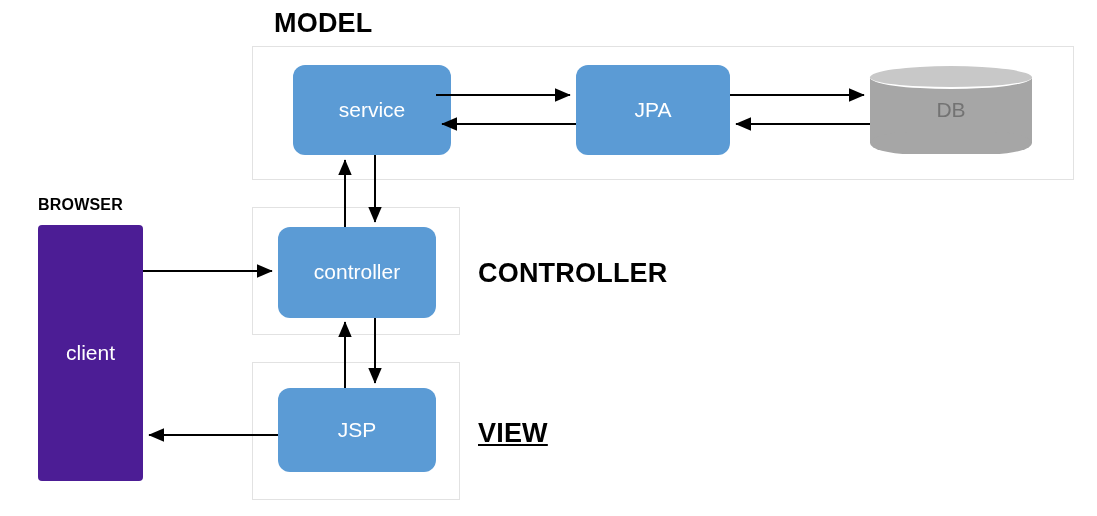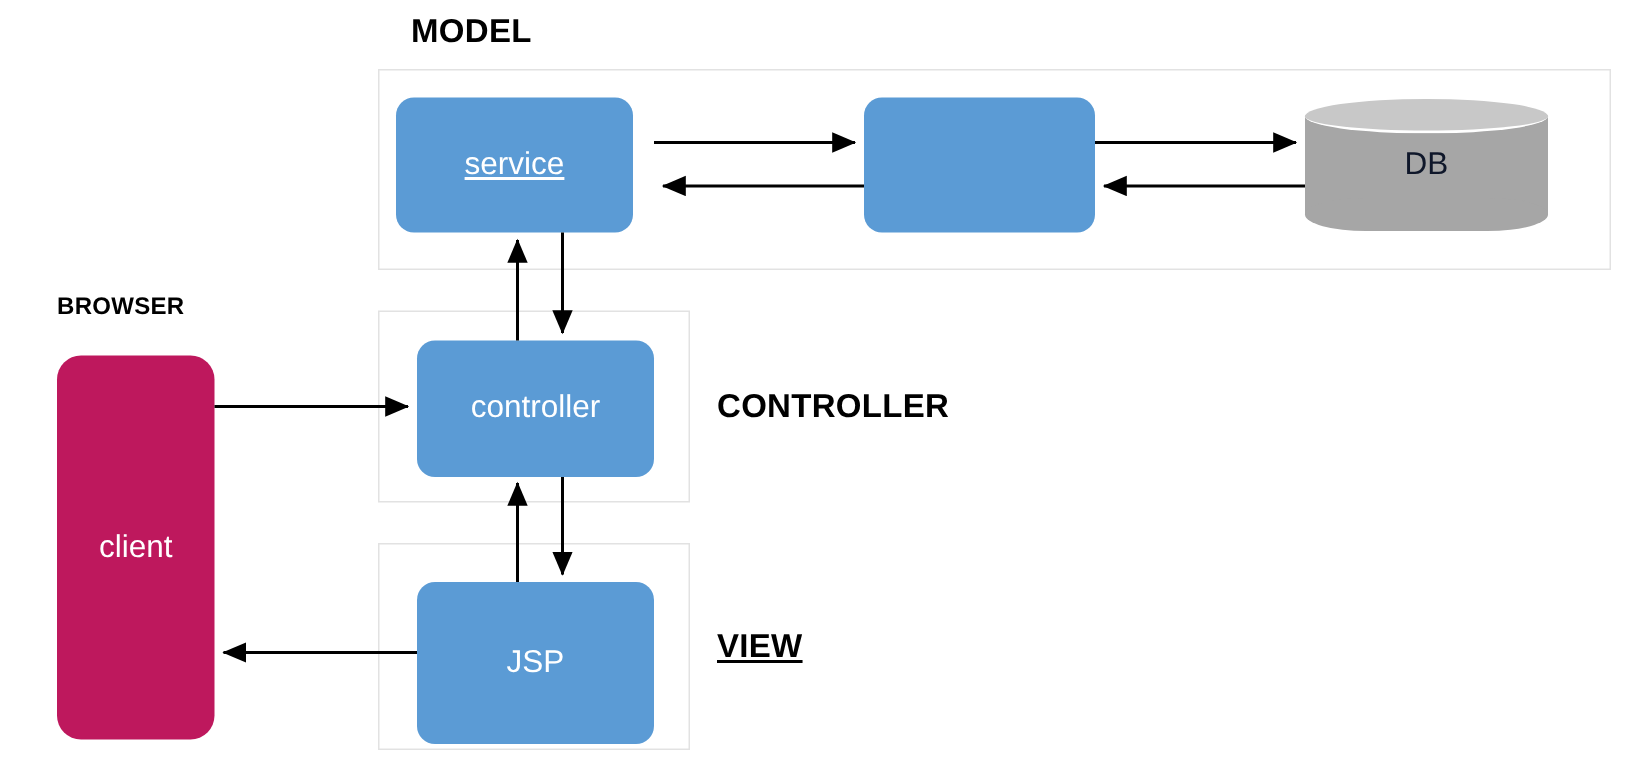--- a/index.html
+++ b/index.html
@@ -28,21 +28,21 @@
   }
   #group-model  { left: 252px; top: 46px;  width: 822px; height: 134px; }
   #group-ctrl   { left: 252px; top: 207px; width: 208px; height: 128px; }
   #group-view   { left: 252px; top: 362px; width: 208px; height: 138px; }
 
   
   .section-label {
     position: absolute;
     font-weight: bold;
     color: #000000;
-    font-size: 22px;
+    font-size: 27px;
     letter-spacing: 0.2px;
     white-space: nowrap;
   }
   #label-model   { left: 274px; top: 8px; }
   #label-browser { left: 38px;  top: 196px; font-size: 16px; }
   #label-ctrl    { left: 478px; top: 258px; }
   #label-view    { left: 478px; top: 418px; text-decoration: underline; }
 
   
   .node {
@@ -52,26 +52,26 @@
     align-items: center;
     justify-content: center;
     color: #ffffff;
     font-size: 21px;
     text-align: center;
     line-height: 1.18;
     box-sizing: border-box;
     user-select: none;
   }
   .node.blue   { background: #5b9bd5; }
-  .node.yellow { background: #be185d; border-radius: 16px; margin-top: 12px; }
+  .node.yellow { background: #4c1d95; border-radius: 4px; }
 
-  #node-service    { left: 264px; top: 65px;  width: 158px; height: 90px; text-decoration: underline; }
+  #node-service    { left: 293px; top: 65px;  width: 158px; height: 90px; }
   #node-jpa        { left: 576px; top: 65px;  width: 154px; height: 90px; }
   #node-controller { left: 278px; top: 227px; width: 158px; height: 91px; }
-  #node-jsp        { left: 278px; top: 388px; width: 158px; height: 108px; }
+  #node-jsp        { left: 278px; top: 388px; width: 158px; height: 84px; }
   #node-client     { left: 38px;  top: 225px; width: 105px; height: 256px; }
 
   
   #node-db {
     position: absolute;
     left: 870px;
     top: 66px;
     width: 162px;
     height: 88px;
   }
@@ -105,21 +105,21 @@
   }
   #node-db .cyl-label {
     position: absolute;
     left: 0;
     top: 0;
     width: 100%;
     height: 100%;
     display: flex;
     align-items: center;
     justify-content: center;
-    color: #0f172a;
+    color: #737373;
     font-size: 21px;
   }
 
   
   #arrow-layer {
     position: absolute;
     left: 0;
     top: 0;
     width: 1097px;
     height: 516px;
@@ -137,20 +137,21 @@
 
   <div class="section-label" id="label-model">MODEL</div>
   <div class="section-label" id="label-browser">BROWSER</div>
   <div class="section-label" id="label-ctrl">CONTROLLER</div>
   <div class="section-label" id="label-view">VIEW</div>
 
   <div class="node blue" id="node-service">service</div>
 
   <div class="node blue" id="node-jpa">
     <div>
+      <div>JPA</div>
     </div>
   </div>
 
   <div id="node-db">
     <div class="cyl-body"></div>
     <div class="cyl-bottom"></div>
     <div class="cyl-top"></div>
     <div class="cyl-label">DB</div>
   </div>
 

